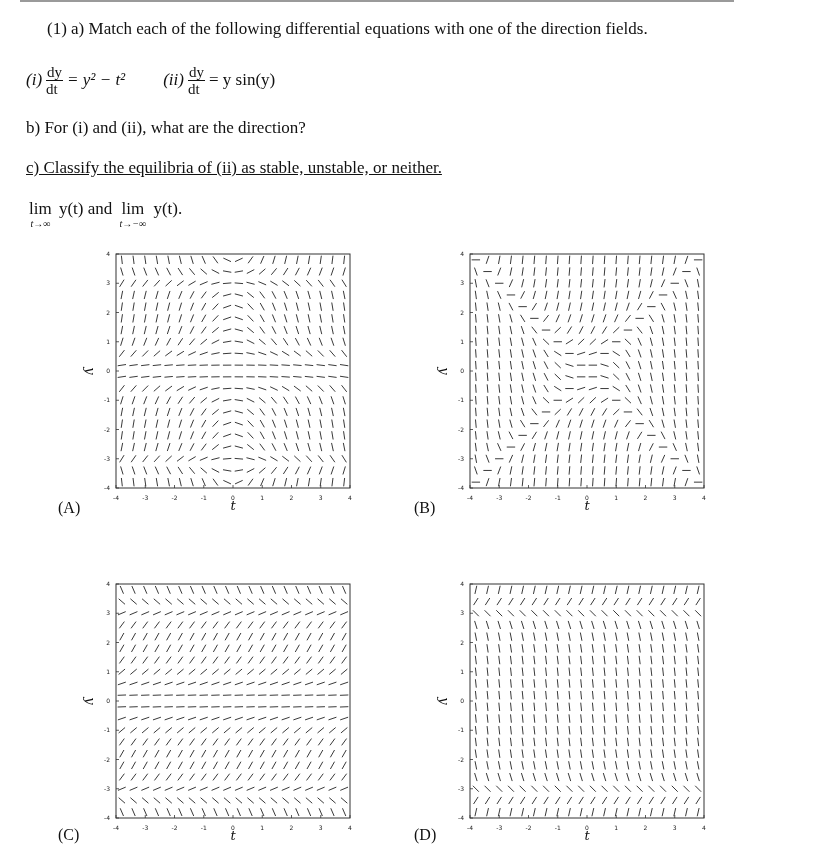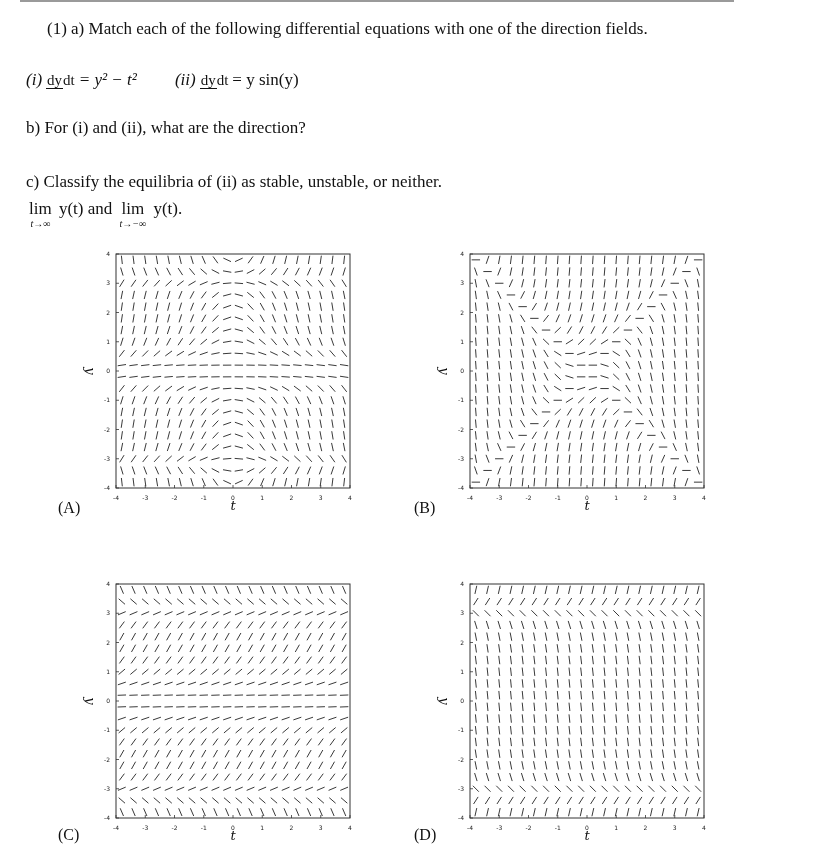--- a/index.html
+++ b/index.html
@@ -3,25 +3,25 @@
 <meta charset="utf-8">
 <style>
   html, body { margin: 0; padding: 0; background: #ffffff; }
   body { width: 832px; height: 868px; position: relative; overflow: hidden;
          font-family: "Liberation Serif", "DejaVu Serif", serif; color: #111; }
   .top-rule { position: absolute; left: 20px; top: 0; width: 714px; height: 2px; background: #9a9a9a; }
   .q { position: absolute; left: 26px; font-size: 17px; white-space: nowrap; }
   .q1 { top: 19px; margin-left: 21px; }
   .eqs { position: absolute; left: 26px; top: 60px; height: 40px; font-size: 17px; display: flex; align-items: center; }
   .eq { display: flex; align-items: center; margin-right: 38px; }
-  .frac { display: inline-flex; flex-direction: row; align-items: center; margin: 0 4px; font-size: 15px; line-height: 16px; }
+  .frac { display: inline-flex; flex-direction: column; align-items: flex-start; margin: 0 4px; font-size: 15px; line-height: 16px; }
   .frac .num { border-bottom: 1px solid #111; padding: 0 1px; }
   .it { font-style: italic; }
   .qb { top: 118px; }
-  .qc { top: 172px; }
+  .qc { top: 158px; text-decoration: underline; }
   .qd { top: 199px; }
   .lim { display: inline-flex; flex-direction: column; align-items: center; vertical-align: top; margin: 0 3px; }
   .lim .sub { font-size: 10px; line-height: 10px; font-style: italic; }
   .panel { position: absolute; width: 380px; height: 300px; }
   .panel svg { position: absolute; left: 0; top: 0; }
   .panel-label { position: absolute; font-size: 16px; }
 </style>
 </head>
 <body>
 

